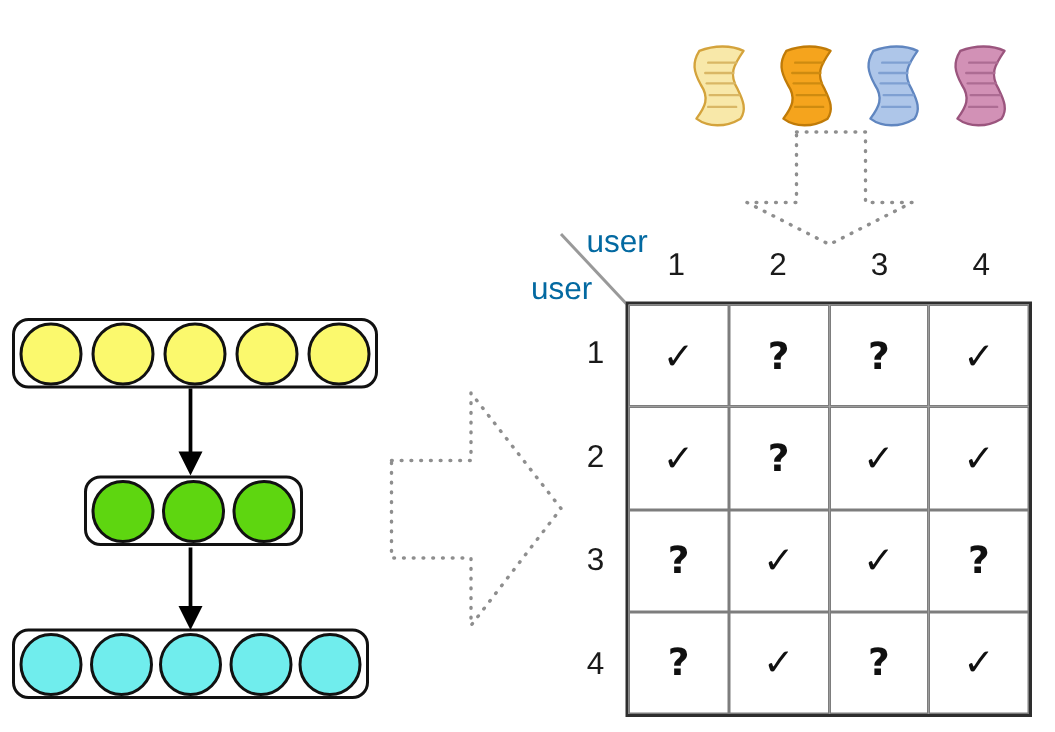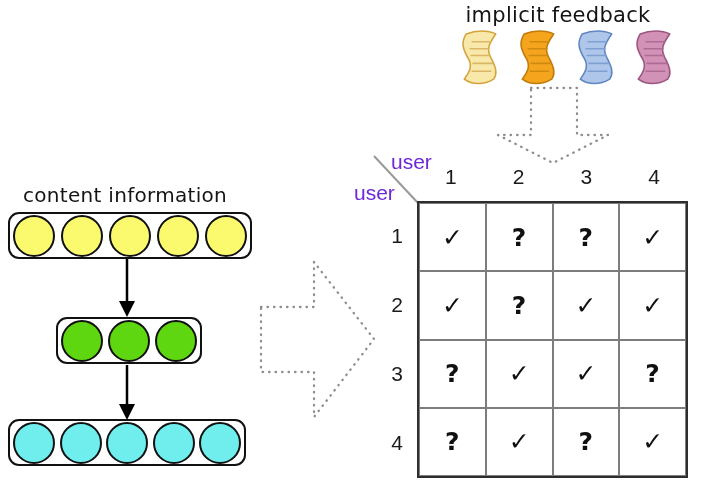--- a/index.html
+++ b/index.html
@@ -2,21 +2,21 @@
 <html><head>
 <meta charset="utf-8">
 <style>
   html,body{margin:0;padding:0;background:#fff;}
   #stage{
     position:relative;width:703px;height:488px;background:#ffffff;
     font-family:"DejaVu Sans",sans-serif;color:#111;overflow:hidden;
   }
   .hand-label{position:absolute;text-align:center;font-size:21px;font-weight:500;
     font-family:"DejaVu Sans",sans-serif;color:#141414;letter-spacing:.3px;white-space:nowrap;}
-  .ui-label{position:absolute;font-family:"Liberation Sans",sans-serif;font-size:21px;color:#6d28d9;white-space:nowrap;}
+  .ui-label{position:absolute;font-family:"Liberation Sans",sans-serif;font-size:21px;color:#0369a1;white-space:nowrap;}
   #implicit-label{left:440px;top:3px;width:236px;}
   #content-label{left:2px;top:183px;width:246px;font-size:20px;}
 
   #scroll-row{position:absolute;left:456px;top:30px;width:220px;display:flex;justify-content:space-between;}
 
   .dotted-arrow{position:absolute;}
   .dotted-arrow polygon{fill:none;stroke-width:2.3;stroke-linecap:round;stroke-linejoin:round;
     stroke-dasharray:0.5 6;}
   #down-arrow{left:494px;top:85px;}
   #right-arrow{left:257px;top:259px;}
@@ -45,21 +45,20 @@
     display:grid;grid-template-columns:repeat(4,1fr);grid-template-rows:repeat(4,1fr);
     border:2px solid #2e2e2e;box-sizing:border-box;background:#fff;}
   .matrix-cell{border:1px solid #7d7d7d;display:flex;align-items:center;justify-content:center;
     font-size:25px;font-weight:bold;color:#101010;font-family:"DejaVu Sans",sans-serif;}
 </style>
 </head>
 <body>
 
 <div id="stage">
 
-  <div id="implicit-label" class="hand-label">implicit feedback</div>
   <div id="scroll-row">
       <svg viewBox="0 0 46 56" width="46" height="55">
         <path d="M10 4 C20 0,32 0,40 4 C33 14,30 20,36 30 C40 38,42 44,38 50 C28 56,16 56,8 50 C14 42,17 36,11 27 C6 18,5 12,10 4 Z" fill="#F8E8A9" stroke="#D4A33C" stroke-width="1.6" stroke-linejoin="round"></path>
         <line x1="16" y1="12" x2="35" y2="12" stroke="#D9B765" stroke-width="1.6" stroke-linecap="round"></line>
         <line x1="14" y1="19" x2="33" y2="19" stroke="#D9B765" stroke-width="1.6" stroke-linecap="round"></line>
         <line x1="15" y1="26" x2="34" y2="26" stroke="#D9B765" stroke-width="1.6" stroke-linecap="round"></line>
         <line x1="17" y1="34" x2="37" y2="34" stroke="#D9B765" stroke-width="1.6" stroke-linecap="round"></line>
         <line x1="16" y1="42" x2="35" y2="42" stroke="#D9B765" stroke-width="1.6" stroke-linecap="round"></line>
       </svg>
       <svg viewBox="0 0 46 56" width="46" height="55">
@@ -85,21 +84,20 @@
         <line x1="15" y1="26" x2="34" y2="26" stroke="#AD6C93" stroke-width="1.6" stroke-linecap="round"></line>
         <line x1="17" y1="34" x2="37" y2="34" stroke="#AD6C93" stroke-width="1.6" stroke-linecap="round"></line>
         <line x1="16" y1="42" x2="35" y2="42" stroke="#AD6C93" stroke-width="1.6" stroke-linecap="round"></line>
       </svg>
     </div>
 
   <svg id="down-arrow" class="dotted-arrow" width="120" height="82">
     <polygon points="37,3 83,3 83,50 114,50 59,78 4,50 37,50" stroke="#8E8E8E"></polygon>
   </svg>
 
-  <div id="content-label" class="hand-label">content information</div>
   <div id="layer-input" class="layer-box">
       <div class="neuron" style="background: rgb(251, 249, 109);"></div>
       <div class="neuron" style="background: rgb(251, 249, 109);"></div>
       <div class="neuron" style="background: rgb(251, 249, 109);"></div>
       <div class="neuron" style="background: rgb(251, 249, 109);"></div>
       <div class="neuron" style="background: rgb(251, 249, 109);"></div>
     </div>
   <div id="layer-hidden" class="layer-box">
       <div class="neuron" style="background: rgb(94, 214, 16);"></div>
       <div class="neuron" style="background: rgb(94, 214, 16);"></div>

